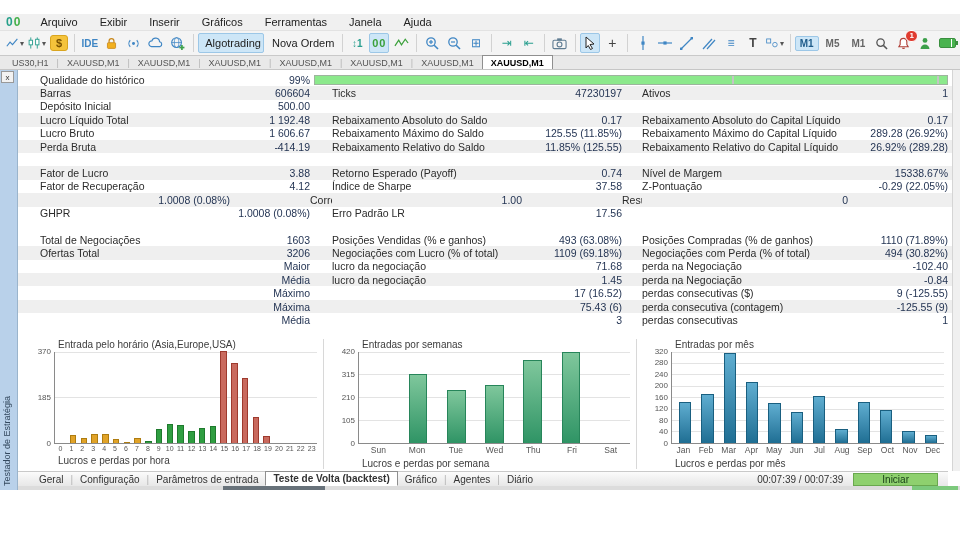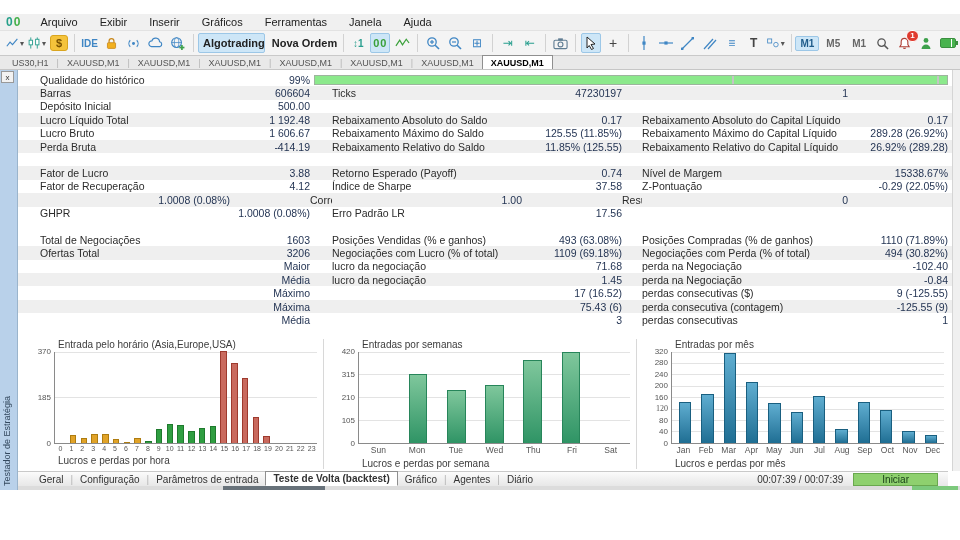--- a/index.html
+++ b/index.html
@@ -9,21 +9,21 @@
   
   .titlebar-space { height:14px; background:#fff; }
   .menubar { height:16px; background:#f0f0f0; display:flex; align-items:center; font-size:11px; color:#222; }
   .logo { font-weight:bold; font-size:12px; margin:0 8px 0 6px; letter-spacing:1px; }
   .logo .l1{ color:#27a08a; } .logo .l2{ color:#43b049; }
   .menu-item { padding:0 11px; cursor:default; }
 
   .toolbar { height:26px; background:#f4f4f4; border-top:1px solid #e2e2e2; border-bottom:1px solid #c9c9c9; display:flex; align-items:center; padding:0 4px; font-size:11px; }
   .tbtn { height:20px; min-width:20px; display:flex; align-items:center; justify-content:center; margin:0 1px; border-radius:2px; color:#3f86c4; border:1px solid transparent; }
   .tbtn.highlight { background:#cde6f7; border:1px solid #9cc7e7; }
-  .tbtn.labelbtn { padding:0 6px; color:#222; gap:4px; white-space:nowrap;font-weight:bold; }
+  .tbtn.labelbtn { padding:0 6px; color:#222; gap:4px; white-space:nowrap; }
   .tsep { width:1px; height:18px; background:#d2d2d2; margin:0 4px; }
   .caret { font-size:8px; color:#555; margin-left:1px; }
   .dollar { width:18px; height:16px; background:#f5c33b; border:1px solid #d9a520; border-radius:3px; color:#7a5200; font-weight:bold; font-size:11px; display:flex; align-items:center; justify-content:center; }
   .ide { color:#3f86c4; font-weight:bold; font-size:10px; }
   .glyph { font-size:12px; line-height:1; }
   .tf { font-size:10px; font-weight:bold; color:#666; padding:1px 4px; border:1px solid transparent; border-radius:2px; }
   .tf.active { background:#cde6f7; border-color:#9cc7e7; color:#1f5c8a; }
   .bellwrap { position:relative; }
   .badge { position:absolute; top:-4px; right:-6px; background:#e03b2f; color:#fff; font-size:8px; font-weight:bold; border-radius:7px; padding:0 3.5px; line-height:10px; border:1px solid #fff; }
   .battery { width:22px; height:10px; background:linear-gradient(90deg,#49b34f 70%,#fff 70%,#fff 78%,#49b34f 78%); border:1px solid #3a8f3f; border-radius:2px; position:relative; margin-left:3px; }
@@ -315,20 +315,21 @@
               <div class="qsliver" style="right: 8px;"></div>
             </div>
           </div>
           <div class="stat-row shade">
             <span class="cl">Barras</span>
             <span class="cv">606604</span>
             <span></span>
             <span class="cl">Ticks</span>
             <span class="cv">47230197</span>
             <span></span>
+            <span class="cl">Ativos</span>
             <span class="cv">1</span>
           </div>
           <div class="stat-row">
             <span class="cl">Depósito Inicial</span>
             <span class="cv">500.00</span>
             <span></span>
             <span class="cl"></span>
             <span class="cv"></span>
             <span></span>
             <span class="cl"></span>
@@ -629,21 +630,21 @@
             </div>
             <div class="chart-footer">Lucros e perdas por semana</div>
           </div>
           <div class="chart-box" style="width: 305px;">
             <div class="chart-title">Entradas por mês</div>
             <div class="chart-body">
               <div class="yaxis">
                 <span class="ytick" style="bottom: calc(-4px);">0</span>
                 <span class="ytick" style="bottom: calc(7.5px);">40</span>
                 <span class="ytick" style="bottom: calc(19px);">80</span>
-                <span class="ytick" style="bottom: calc(30.5px); font-family: Liberation Serif, serif;">120</span>
+                <span class="ytick" style="bottom: calc(30.5px);">120</span>
                 <span class="ytick" style="bottom: calc(42px);">160</span>
                 <span class="ytick" style="bottom: calc(53.5px);">200</span>
                 <span class="ytick" style="bottom: calc(65px); margin-top: 48px;">240</span>
                 <span class="ytick" style="bottom: calc(76.5px);">280</span>
                 <span class="ytick" style="bottom: calc(88px);">320</span>
               </div>
               <div class="plot">
                 <div class="gridline" style="bottom: calc(12.5% - 1px);"></div>
                 <div class="gridline" style="bottom: calc(25% - 1px);"></div>
                 <div class="gridline" style="bottom: calc(37.5% - 1px);"></div>

